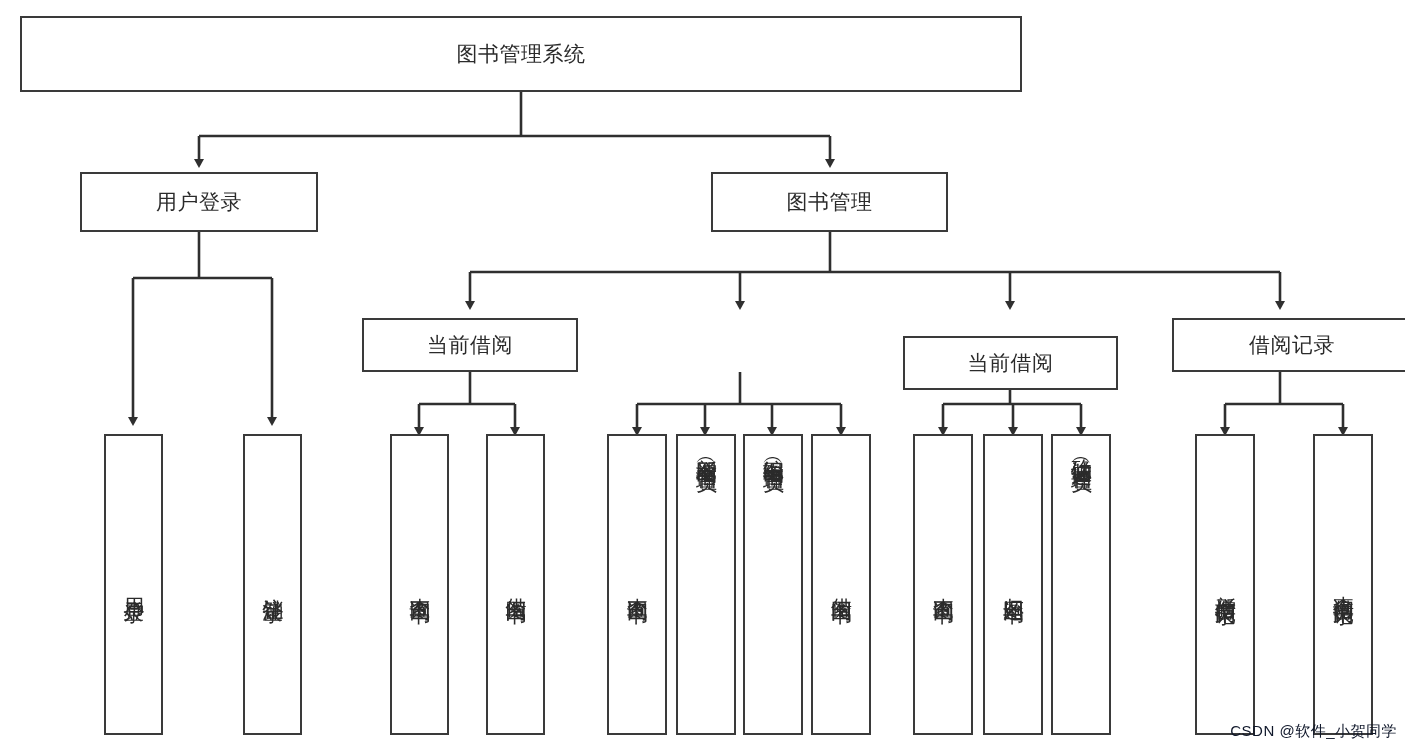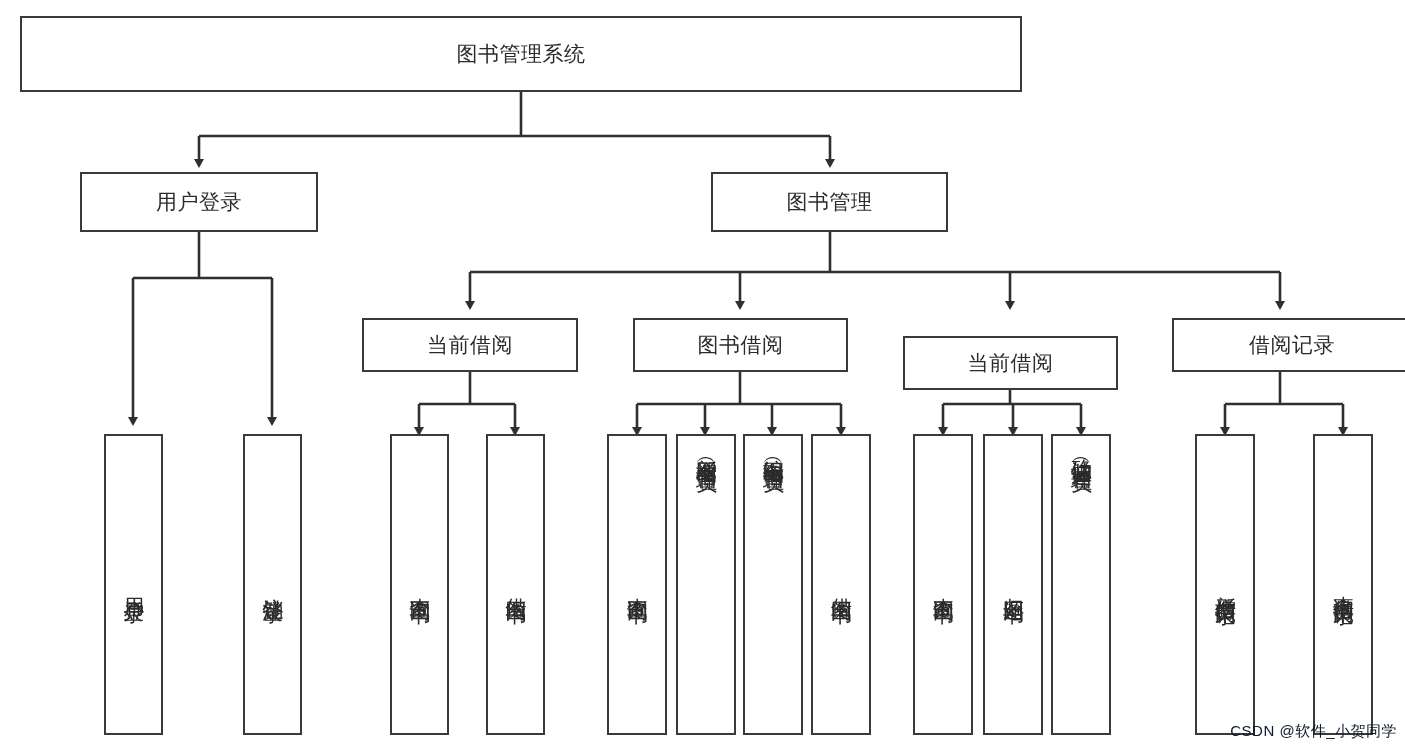--- a/index.html
+++ b/index.html
@@ -140,23 +140,20 @@
   </div>
 
   <div class="node horiz" style="left:711px; top:172px; width:237px; height:60px;">
     <span class="label">图书管理</span>
   </div>
 
   <div class="node horiz" style="left:362px; top:318px; width:216px; height:54px;">
     <span class="label">当前借阅</span>
   </div>
 
-  <div class="node horiz" style="left:633px; top:318px; width:215px; height:54px;">
-    <span class="label">图书借阅</span>
-  </div>
 
   <div class="node horiz" style="left:903px; top:336px; width:215px; height:54px;">
     <span class="label">当前借阅</span>
   </div>
 
   <div class="node horiz" style="left:1172px; top:318px; width:240px; height:54px;">
     <span class="label">借阅记录</span>
   </div>
 
   <div class="node vert centered" style="left:104px; top:434px; width:59px; height:301px;">

